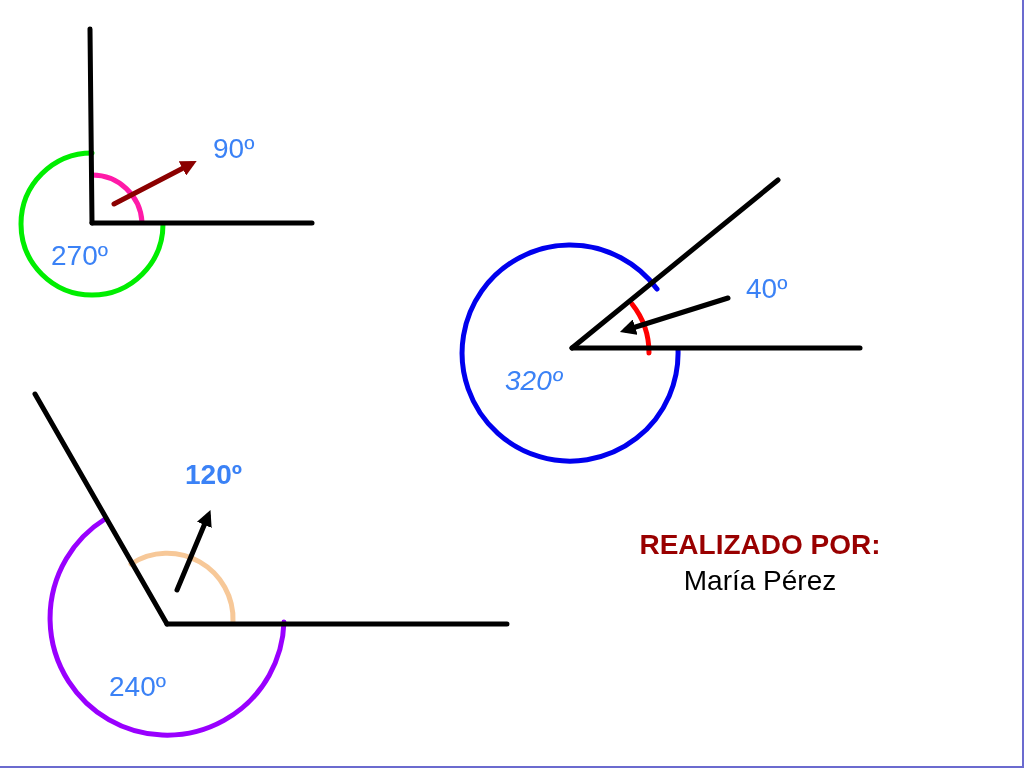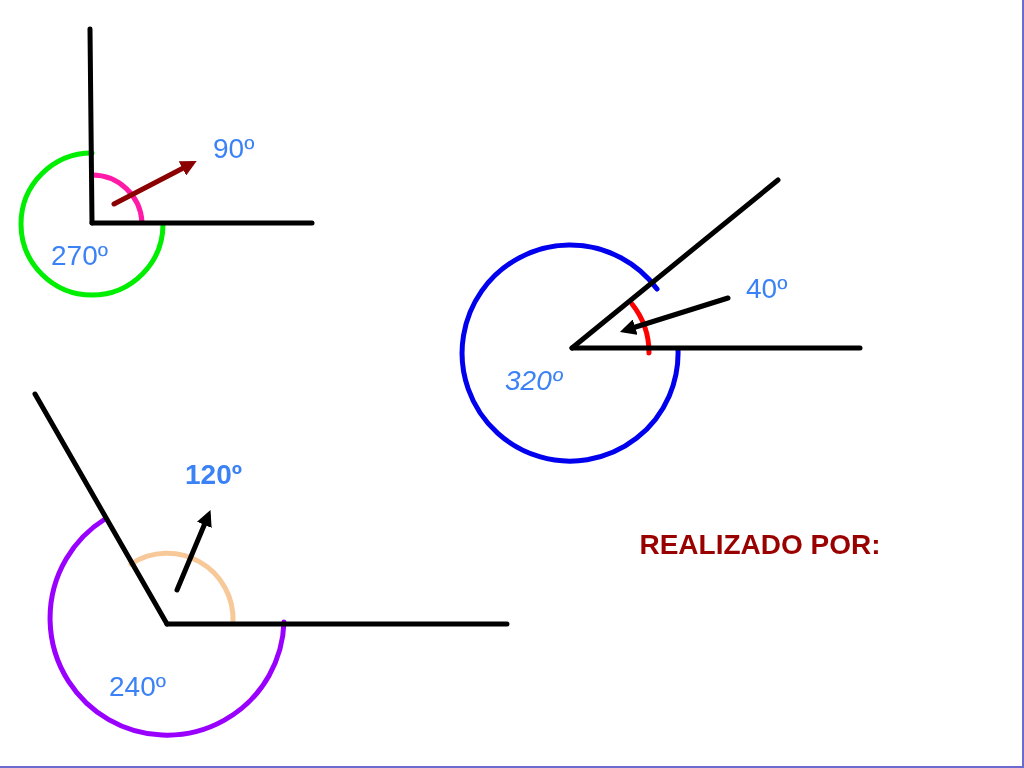--- a/index.html
+++ b/index.html
@@ -112,14 +112,15 @@
   <div class="label" style="left:213px; top:135px;">90º</div>
   <div class="label" style="left:51px; top:242px;">270º</div>
 
   <div class="label" style="left:746px; top:275px;">40º</div>
   <div class="label" style="left:505px; top:367px;font-style:italic;">320º</div>
 
   <div class="label" style="left:185px; top:461px;font-weight:bold;">120º</div>
   <div class="label" style="left:109px; top:673px;text-align:right;">240º</div>
 
   <div class="credit credit-title">REALIZADO POR:</div>
+  <div class="credit credit-name">María Pérez</div>
 
 </div>
 
 </body></html>

